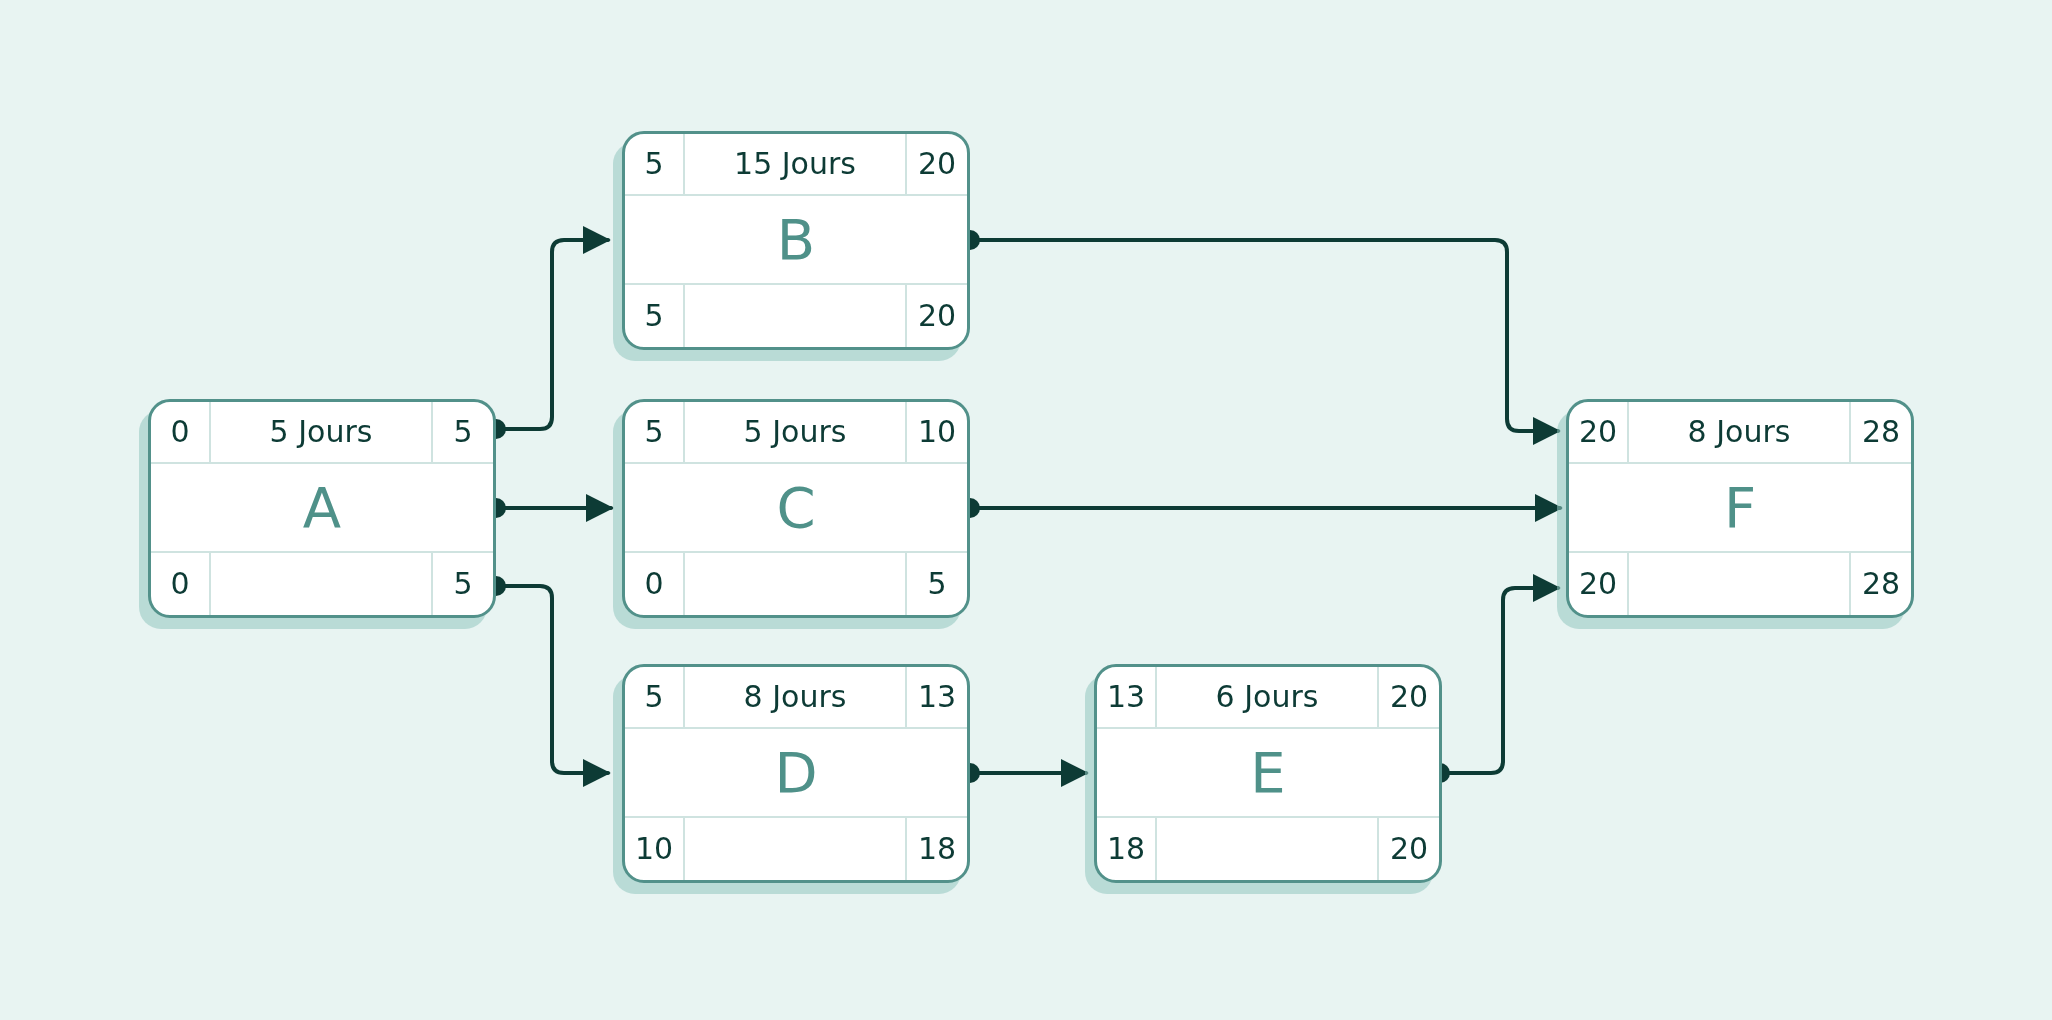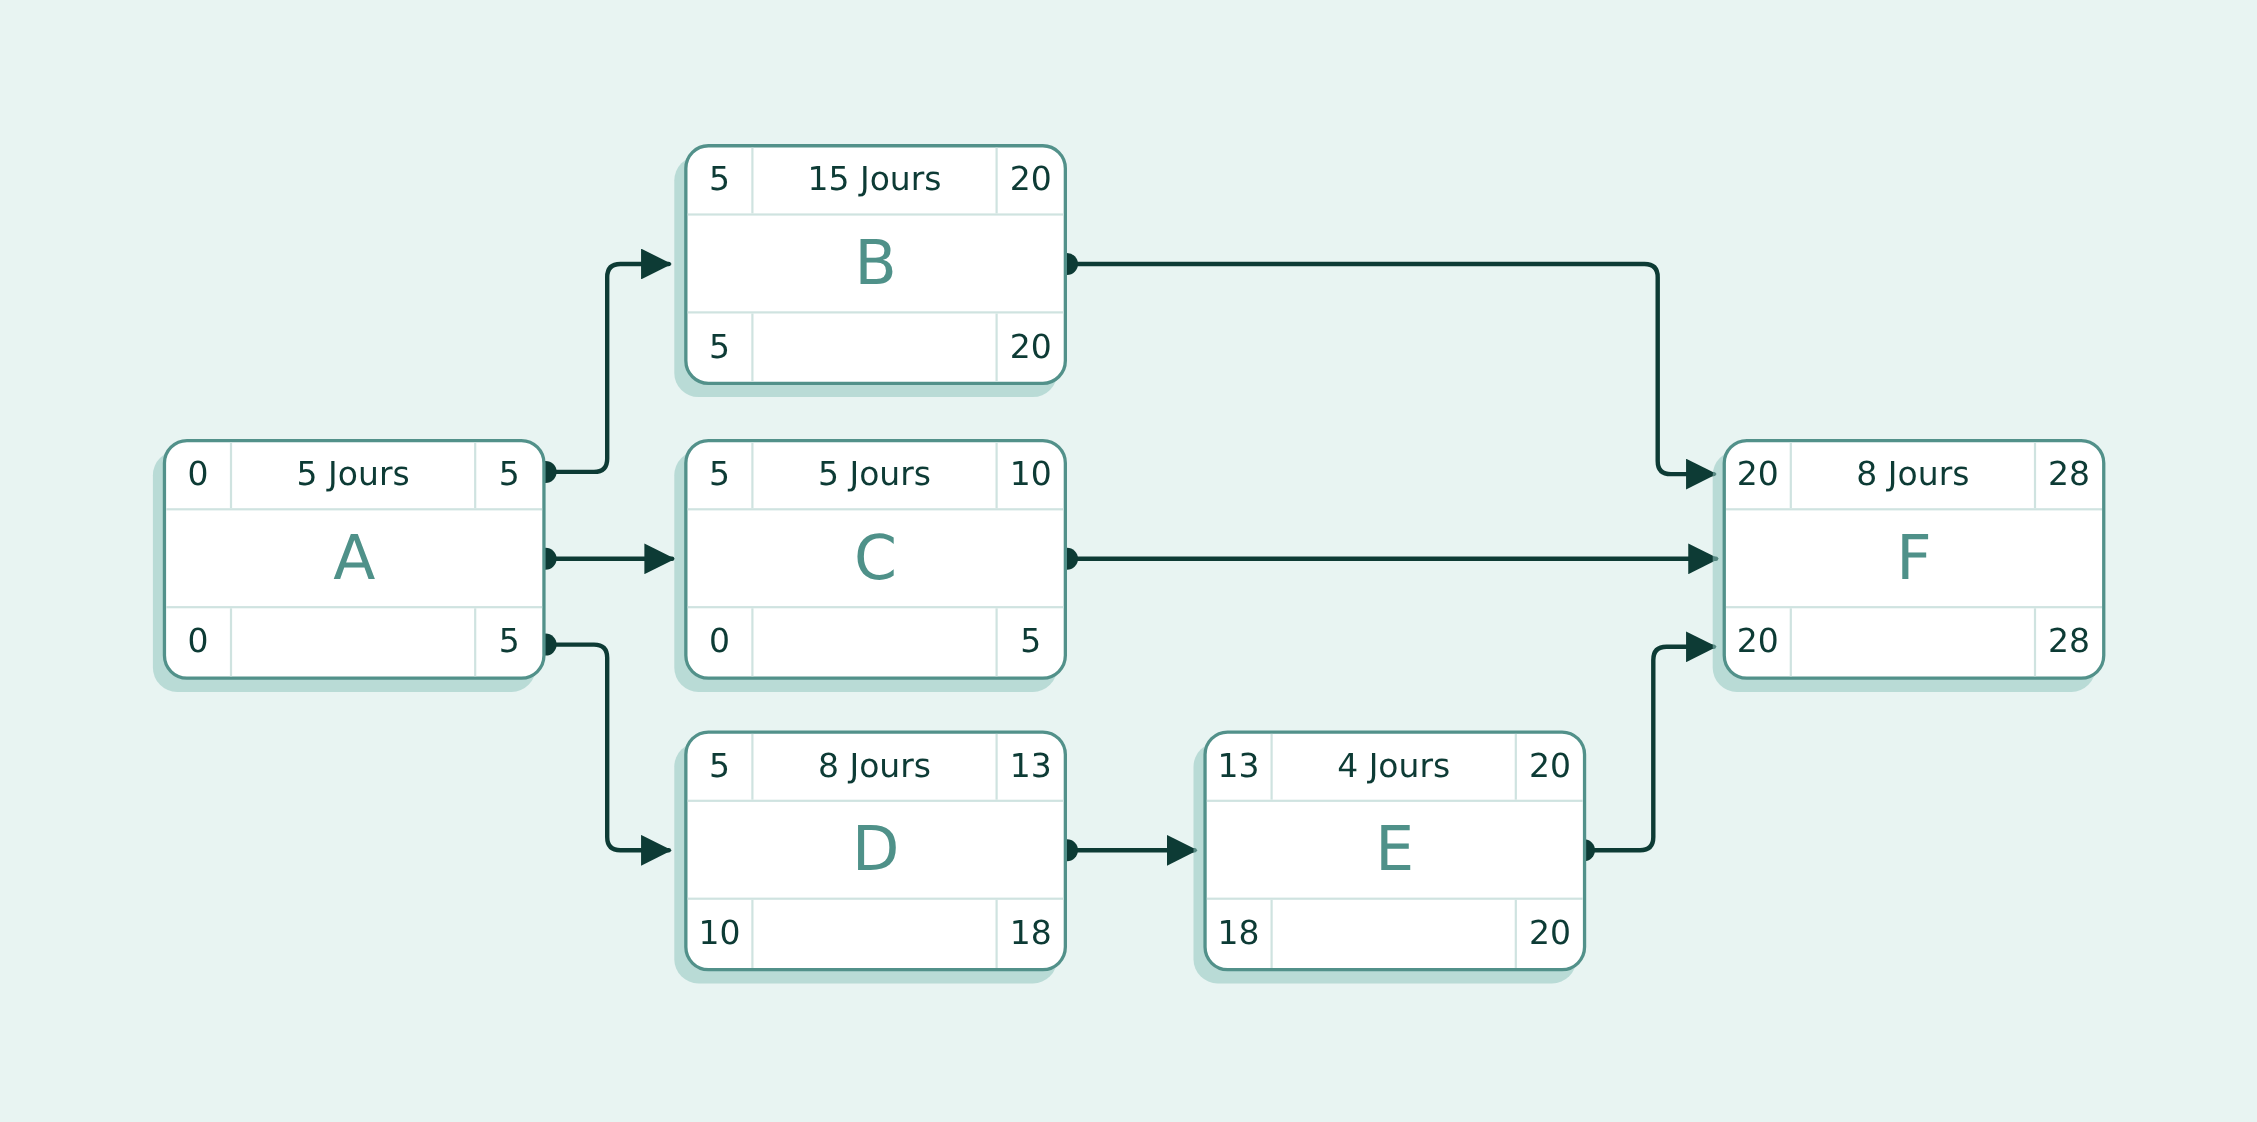--- a/index.html
+++ b/index.html
@@ -150,21 +150,21 @@
     <div class="row row-bot">
       <div class="cell c-left">10</div>
       <div class="cell c-mid"></div>
       <div class="cell c-right">18</div>
     </div>
   </div>
 
   <div class="node" style="left:1094px;top:664px;width:348px;height:219px;">
     <div class="row row-top">
       <div class="cell c-left">13</div>
-      <div class="cell c-mid">4 Jours</div>
+      <div class="cell c-mid">6 Jours</div>
       <div class="cell c-right">20</div>
     </div>
     <div class="row row-mid">
       <div class="letter">E</div>
     </div>
     <div class="row row-bot">
       <div class="cell c-left">18</div>
       <div class="cell c-mid"></div>
       <div class="cell c-right">20</div>
     </div>

